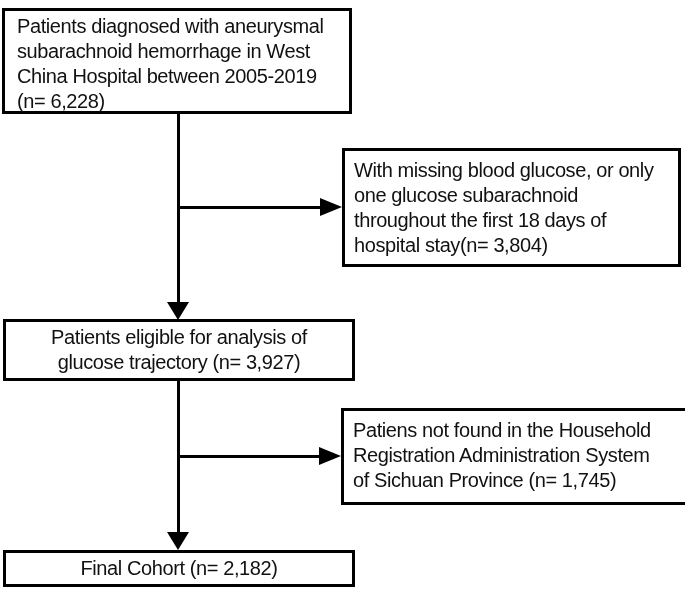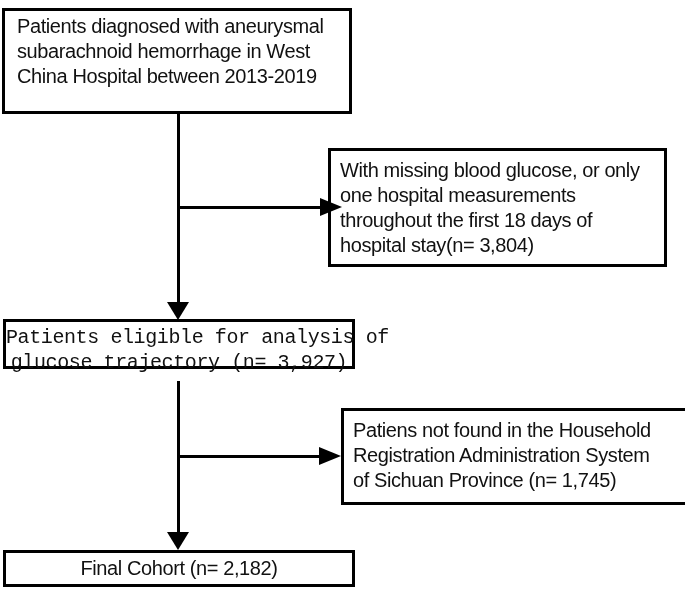--- a/index.html
+++ b/index.html
@@ -25,22 +25,22 @@
     line-height: 25px;
     letter-spacing: -0.4px;
   }
   .node .ln {
     white-space: nowrap;
   }
   .align-left   { text-align: left; }
   .align-center { text-align: center; }
 
   .node-initial   { left: 2px;   top: 8px;   width: 350px; height: 106px; padding: 3px 4px 0 12px; }
-  .node-excl1     { left: 328px; top: 148px; width: 339px; height: 119px; padding: 7px 2px 0 9px; }
-  .node-eligible  { left: 3px;   top: 319px; width: 352px; height: 50px;  padding: 3px 0 0 0; font-family: Liberation Mono, monospace; }
+  .node-excl1     { left: 342px; top: 148px; width: 339px; height: 119px; padding: 7px 2px 0 9px; }
+  .node-eligible  { left: 3px;   top: 319px; width: 352px; height: 62px;  padding: 3px 0 0 0; }
   .node-excl2     { left: 341px; top: 408px; width: 348px; height: 97px;  padding: 7px 2px 0 9px; }
   .node-final     { left: 3px;   top: 550px; width: 352px; height: 37px;  line-height: 30px; }
 
   .line {
     position: absolute;
     background: #000000;
   }
   .vline1 { left: 177px; top: 114px; width: 3px;   height: 189px; }
   .hline1 { left: 178px; top: 206px; width: 142px; height: 3px; }
   .vline2 { left: 177px; top: 381px; width: 3px;   height: 152px; }
@@ -67,26 +67,27 @@
   .arrow-right-2 { left: 319px; top: 447px; }
 </style>
 </head>
 <body>
 
 <div class="figure">
 
   <div class="node node-initial align-left">
     <div class="ln">Patients diagnosed with aneurysmal</div>
     <div class="ln">subarachnoid hemorrhage in West</div>
-    <div class="ln">China Hospital between 2013-2019</div>
+    <div class="ln">China Hospital between 2005-2019</div>
+    <div class="ln">(n= 6,228)</div>
   </div>
 
   <div class="node node-excl1 align-left">
     <div class="ln">With missing blood glucose, or only</div>
-    <div class="ln">one hospital measurements</div>
+    <div class="ln">one glucose subarachnoid</div>
     <div class="ln">throughout the first 18 days of</div>
     <div class="ln">hospital stay(n= 3,804)</div>
   </div>
 
   <div class="node node-eligible align-center">
     <div class="ln">Patients eligible for analysis of</div>
     <div class="ln">glucose trajectory (n= 3,927)</div>
   </div>
 
   <div class="node node-excl2 align-left">

